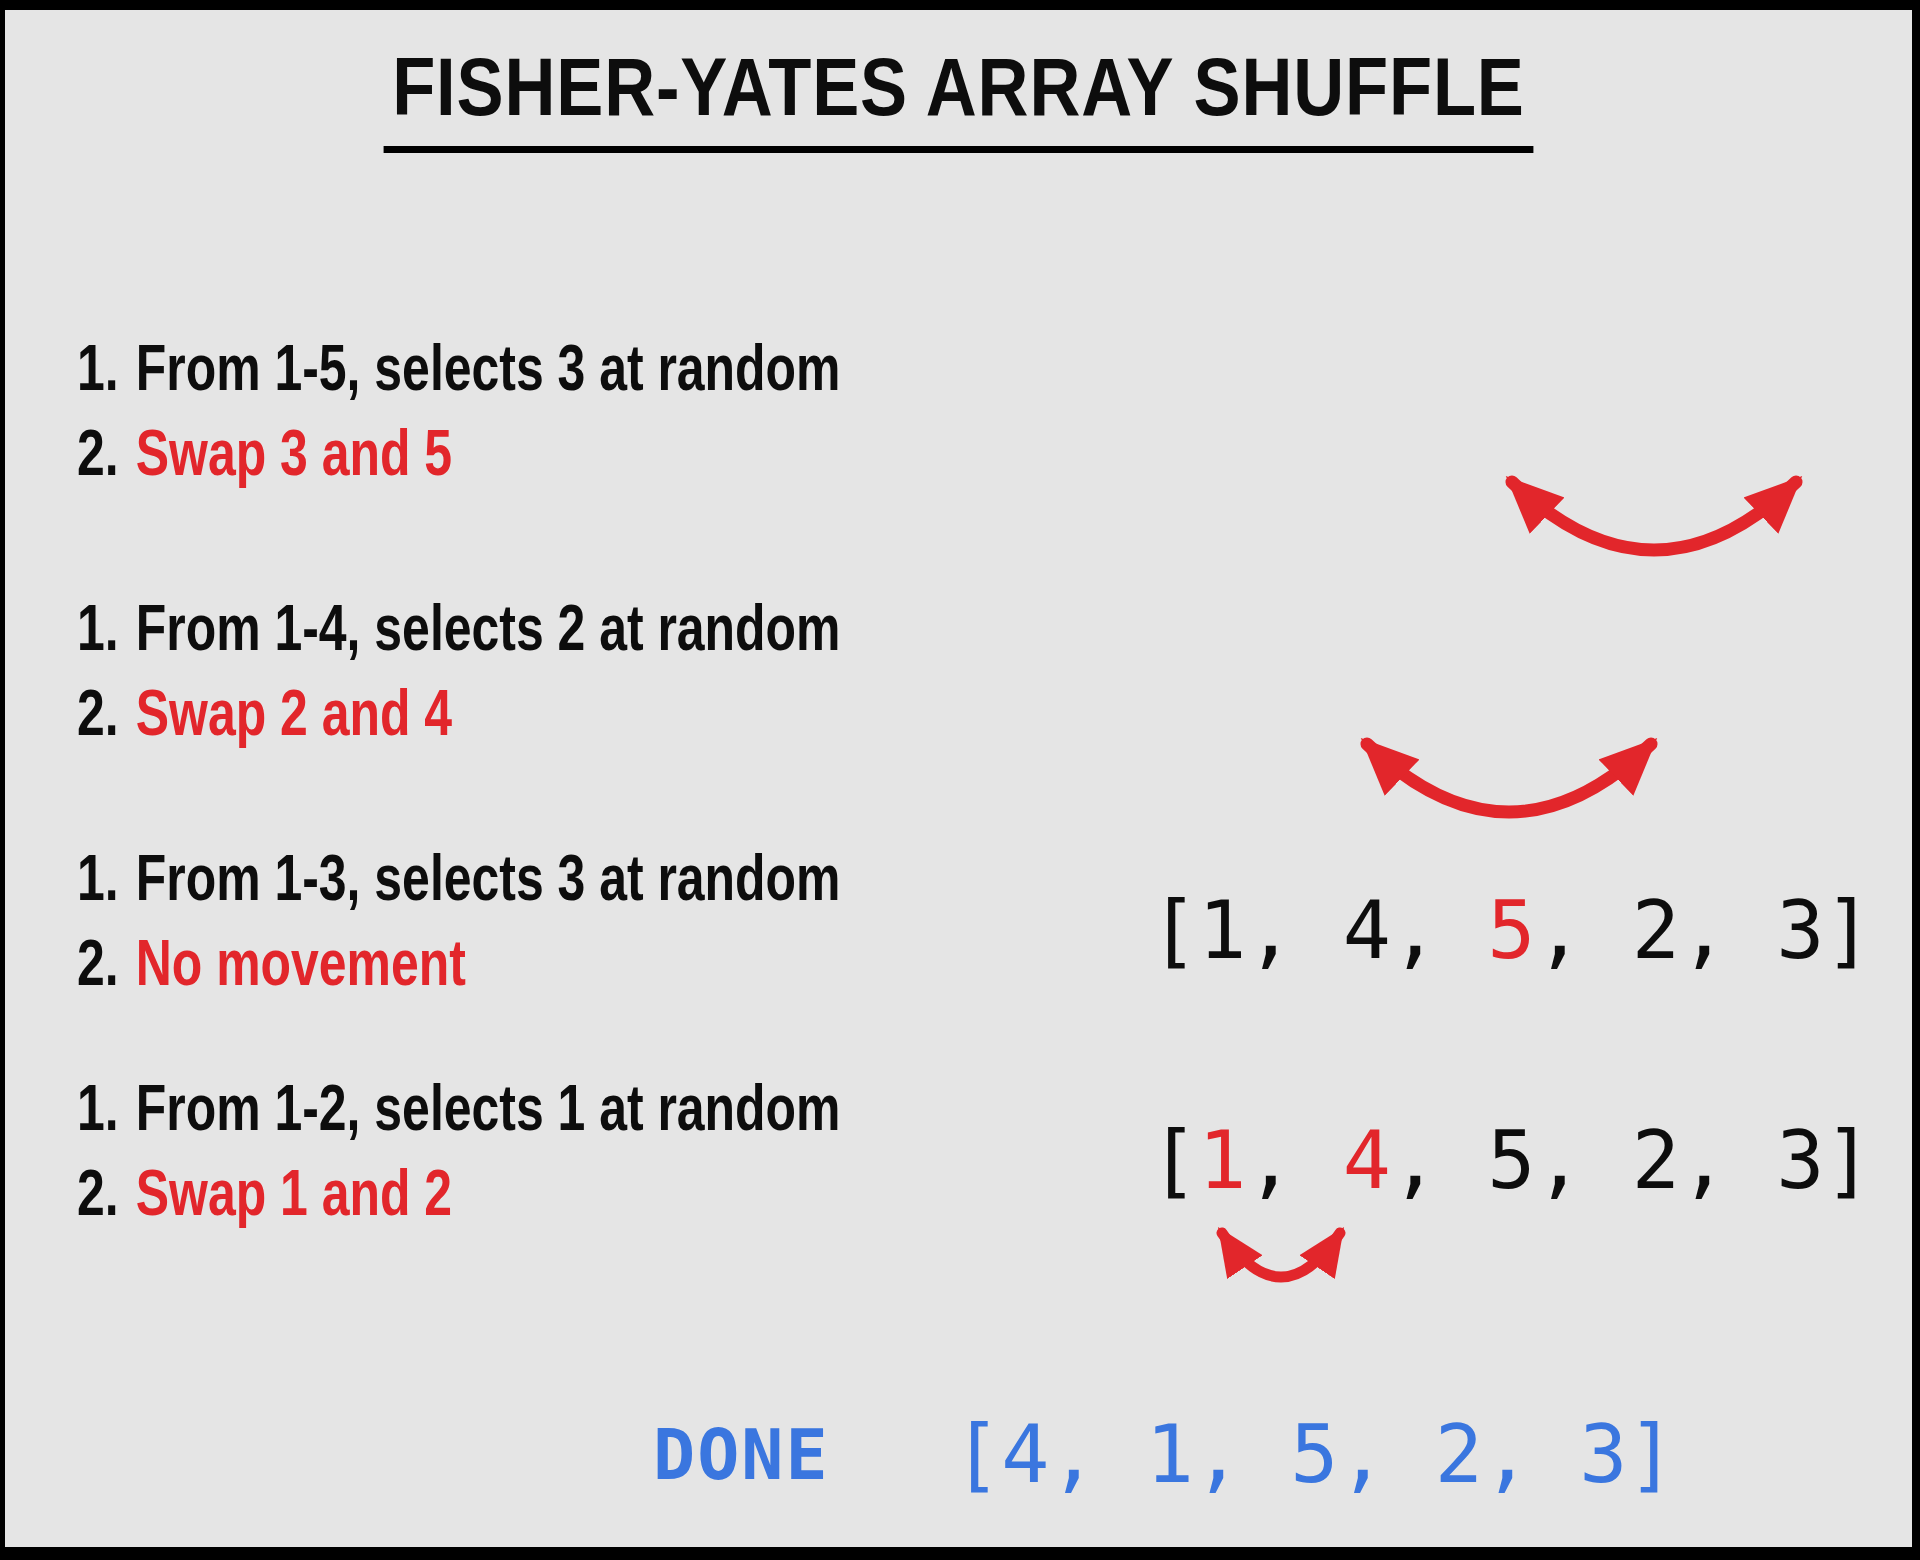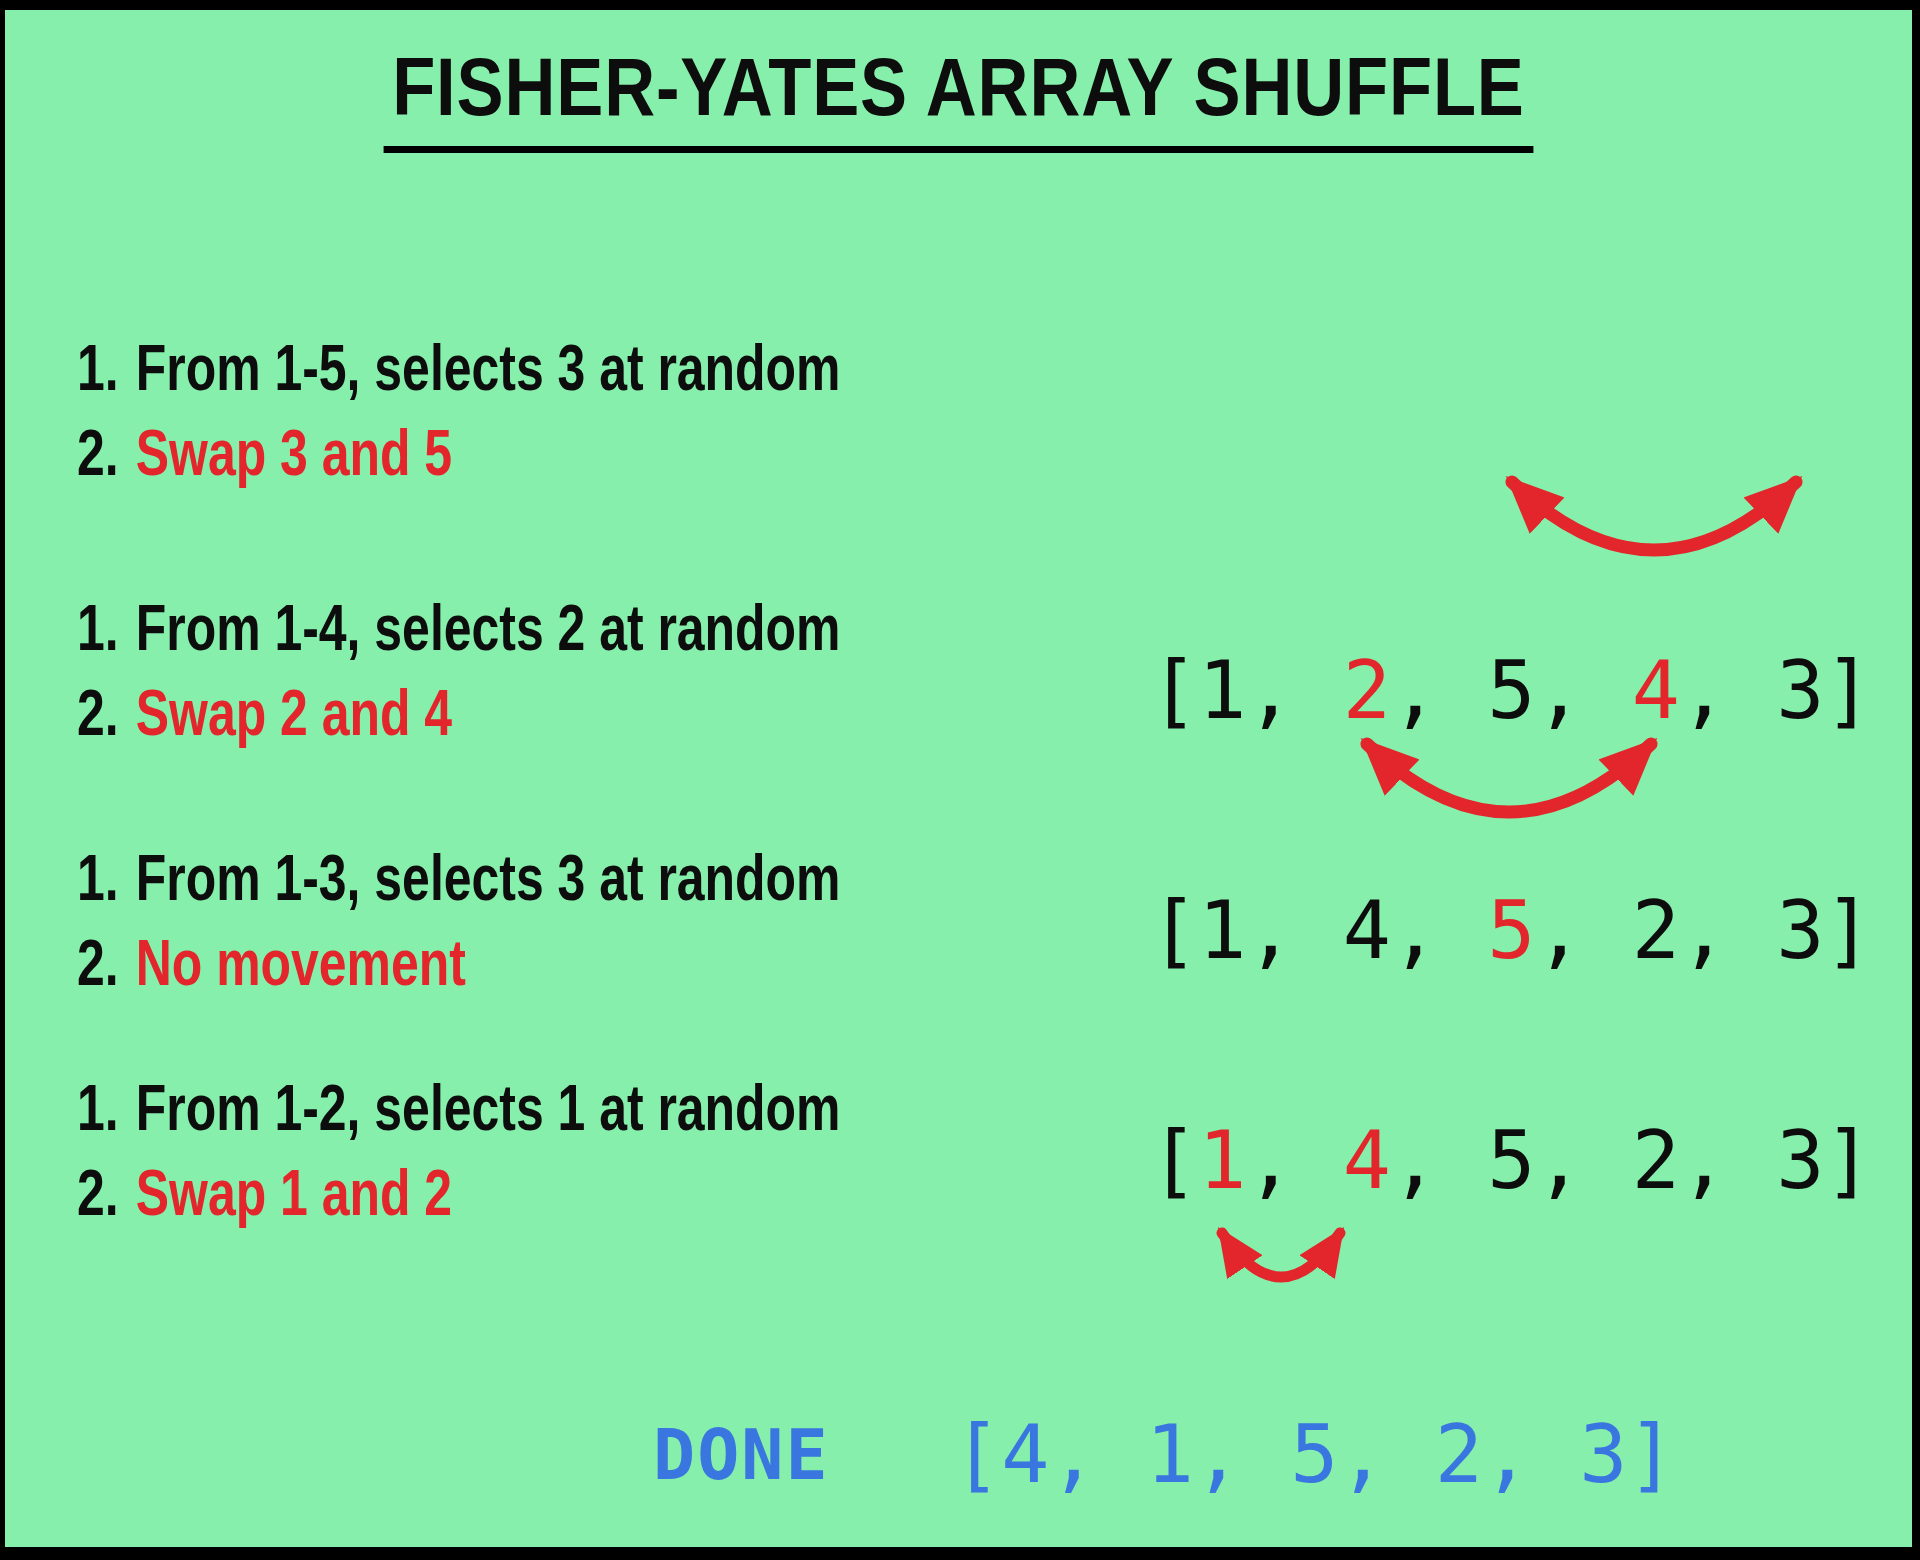--- a/index.html
+++ b/index.html
@@ -1,20 +1,20 @@
 <!DOCTYPE html>
 <html style="--red: #e2262b; --blue: #3a76df; --ink: #0d0d0d;"><head>
 <meta charset="utf-8">
 <style>
   html,body{margin:0;padding:0;background:#fff;}
   .canvas{
     position:relative;
     width:1920px;height:1560px;
     box-sizing:border-box;
-    background:#86efac;
+    background:#e5e5e5;
     border:solid #000;
     border-width:10px 8px 13px 5px;
     overflow:hidden;
     font-family:"Liberation Sans",sans-serif;
     color:var(--ink,#0d0d0d);
   }
   
   .title-row{position:absolute;top:30px;left:0;width:100%;text-align:center;}
   .title{
     display:inline-block;
@@ -92,21 +92,20 @@
 
   <div class="line" style="top:581px">
     <span class="num">1.</span>
     <span class="txt black">From 1-4, selects 2 at random</span>
   </div>
   <div class="line" style="top:666px">
     <span class="num">2.</span>
     <span class="txt red">Swap 2 and 4</span>
   </div>
 
-  <div class="array" style="top:641px"><span class="b">[</span><span class="b">1</span><span class="b">, </span><span class="r">2</span><span class="b">, </span><span class="b">5</span><span class="b">, </span><span class="r">4</span><span class="b">, </span><span class="b">3</span><span class="b">]</span></div>
 
   <svg class="swap-arrow" style="left:1328px;top:710px" width="352" height="106" viewBox="0 0 352 106">
     <path class="arc" d="M 34 24 Q 176 160 318 24" stroke-width="13" marker-start="url(#ah)" marker-end="url(#ah)"></path>
   </svg>
 
   <div class="line" style="top:831px">
     <span class="num">1.</span>
     <span class="txt black">From 1-3, selects 3 at random</span>
   </div>
   <div class="line" style="top:916px">

